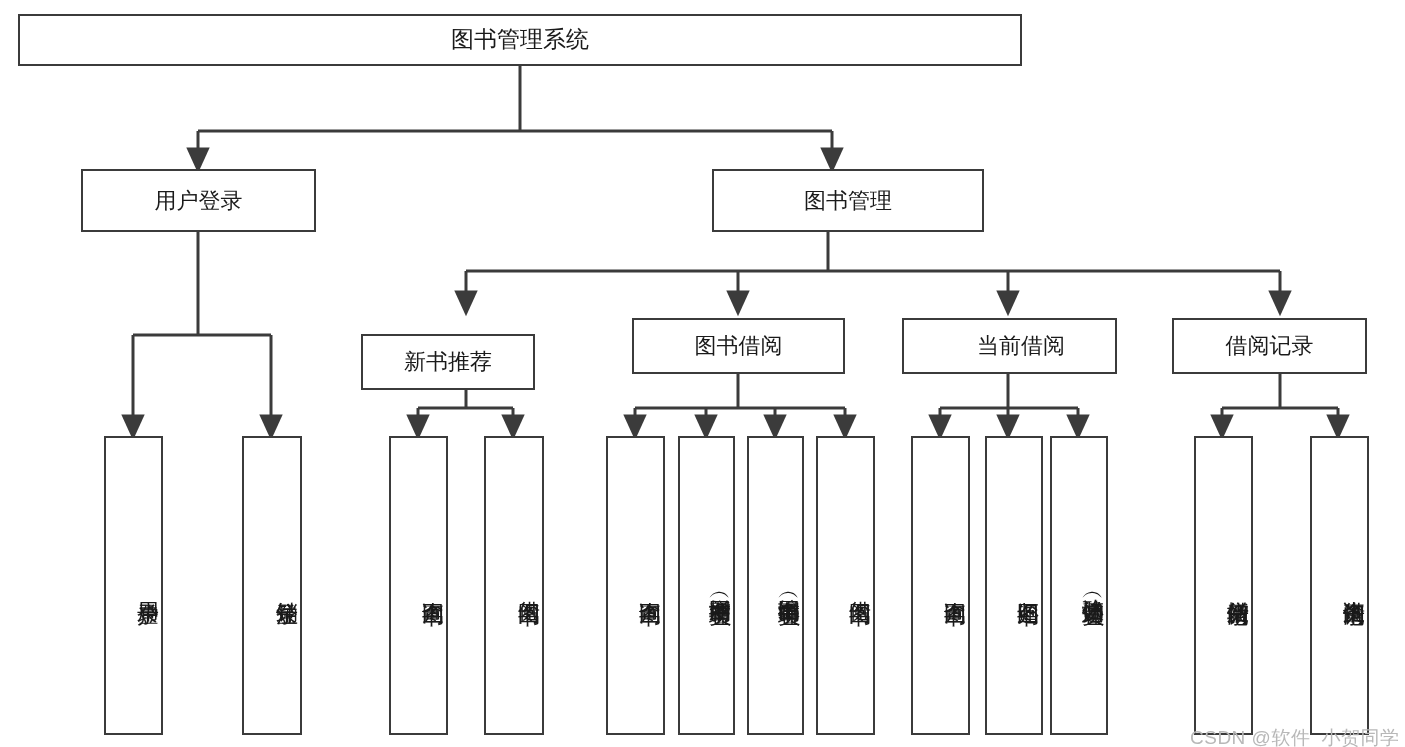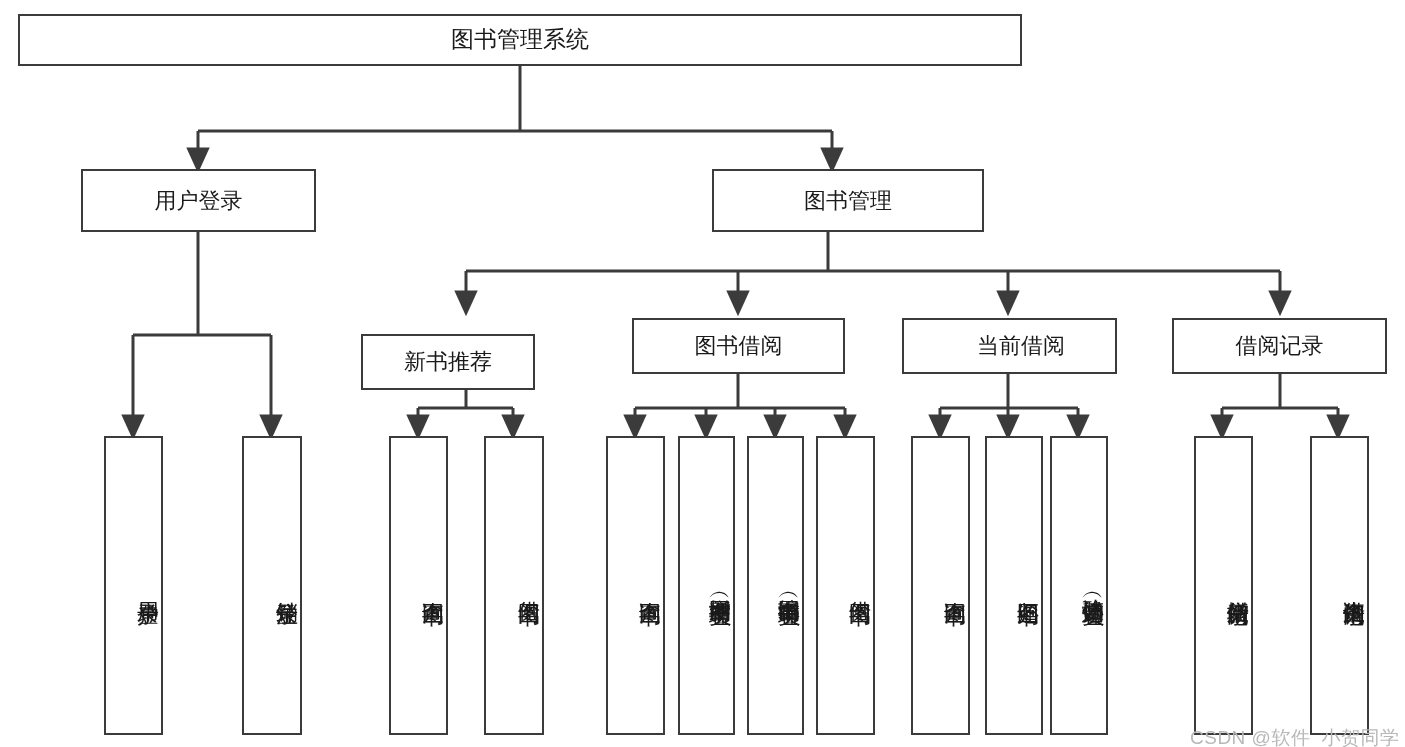--- a/index.html
+++ b/index.html
@@ -138,21 +138,21 @@
   </div>
 
   <div class="node level2" style="left:632px; top:318px; width:213px; height:56px;">
     <span class="label">图书借阅</span>
   </div>
 
   <div class="node level2" style="left:902px; top:318px; width:215px; height:56px;padding-left:23px;">
     <span class="label">当前借阅</span>
   </div>
 
-  <div class="node level2" style="left:1172px; top:318px; width:215px; height:56px;">
+  <div class="node level2" style="left:1172px; top:318px; width:195px; height:56px;">
     <span class="label">借阅记录</span>
   </div>
 
   <div class="node leaf" style="left:104px; top:436px; width:59px; height:299px;">
     <span class="label">用户登录</span>
   </div>
 
   <div class="node leaf" style="left:242px; top:436px; width:60px; height:299px;">
     <span class="label">注销登录</span>
   </div>

